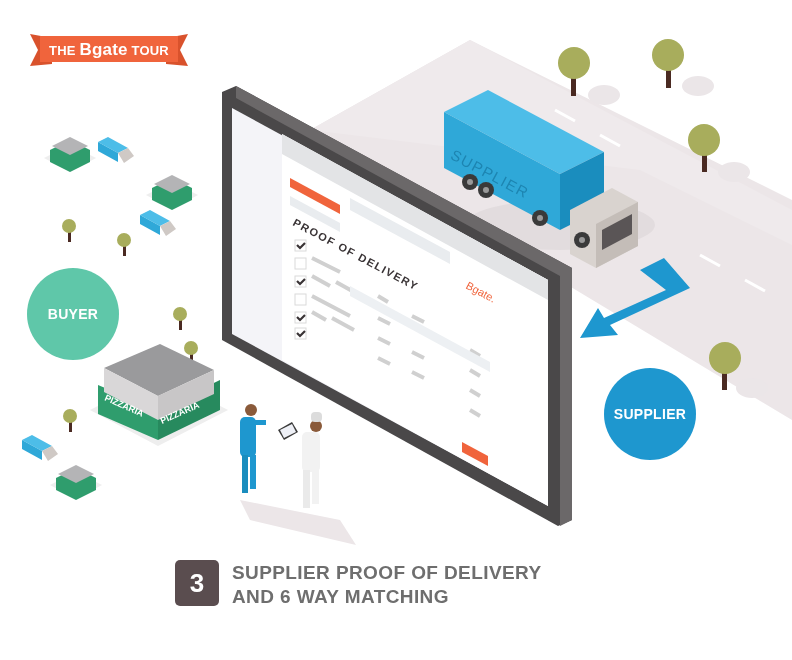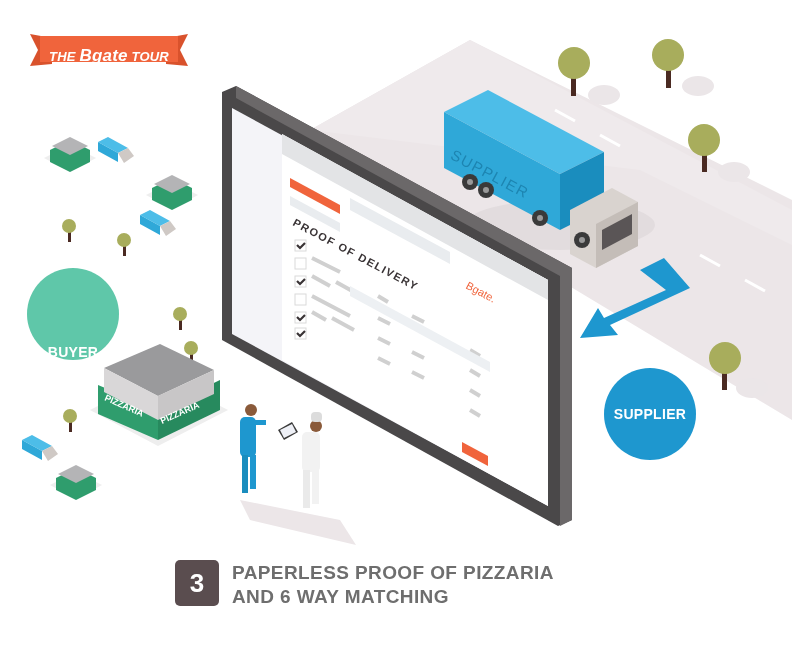--- a/index.html
+++ b/index.html
@@ -1,22 +1,22 @@
 <!DOCTYPE html>
 <html><head>
 <meta charset="utf-8">
 <style>
   html,body{margin:0;padding:0;background:#ffffff;}
   body{width:792px;height:660px;position:relative;overflow:hidden;font-family:"Liberation Sans","DejaVu Sans",sans-serif;}
   .abs{position:absolute;}
   .ribbon{left:30px;top:32px;width:158px;height:36px;}
-  .ribbon-text{position:absolute;left:0;top:0;width:158px;height:36px;line-height:48px;text-align:center;color:#fff;font-weight:bold;font-size:13px;letter-spacing:0.2px;font-style:italic;}
+  .ribbon-text{position:absolute;left:0;top:0;width:158px;height:36px;line-height:36px;text-align:center;color:#fff;font-weight:bold;font-size:13px;letter-spacing:0.2px;}
   .ribbon-text .big{font-size:17px;}
   .circle{border-radius:50%;display:flex;align-items:center;justify-content:center;color:#fff;font-weight:bold;font-size:14px;letter-spacing:0.3px;}
-  .buyer{left:27px;top:268px;width:92px;height:92px;background:#5fc7a9;align-items:flex-end;}
+  .buyer{left:27px;top:268px;width:92px;height:92px;background:#5fc7a9;}
   .supplier{left:604px;top:368px;width:92px;height:92px;background:#1e97cf;}
   .step-badge{left:175px;top:560px;width:44px;height:46px;background:#5a4d4f;border-radius:5px;color:#fff;font-weight:bold;font-size:26px;display:flex;align-items:center;justify-content:center;}
   .step-text{left:232px;top:561px;color:#6e6e6e;font-weight:bold;font-size:19px;line-height:24px;letter-spacing:0.4px;}
   svg{position:absolute;left:0;top:0;}
 </style>
 </head>
 <body>
 
 <svg width="792" height="660" viewBox="0 0 792 660">
 
@@ -217,15 +217,15 @@
     <span>BUYER</span>
   </div>
 <div class="abs circle supplier">
     <span>SUPPLIER</span>
   </div>
 
 <div class="abs" style="left:456px;top:146px;transform:rotate(28deg);transform-origin:left top;color:#1a7fab;font-size:15px;letter-spacing:1.5px;opacity:0.85;">SUPPLIER</div>
 
 <div class="abs step-badge">3</div>
 <div class="abs step-text">
-  <div>PAPERLESS PROOF OF PIZZARIA</div>
+  <div>SUPPLIER PROOF OF DELIVERY</div>
   <div>AND 6 WAY MATCHING</div>
 </div>
 
 </body></html>

